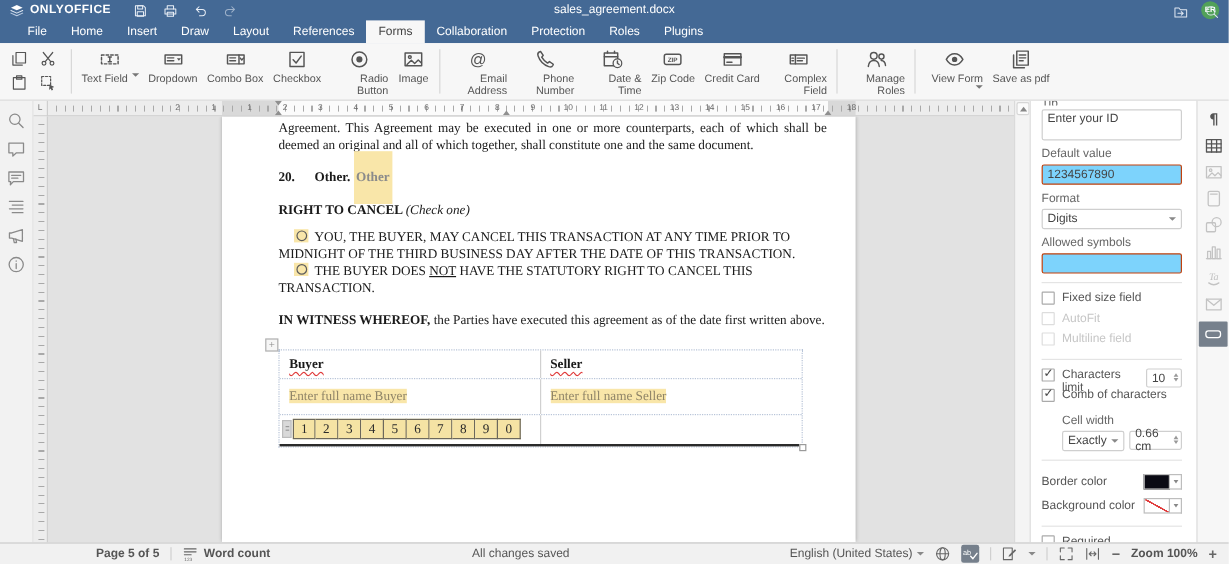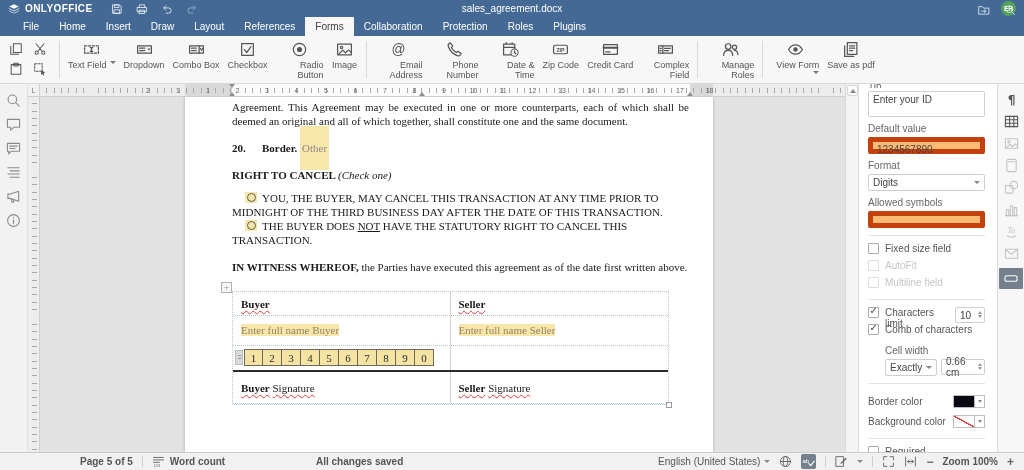--- a/index.html
+++ b/index.html
@@ -67,21 +67,21 @@
   .para{margin-bottom:13px}
   .j{text-align:justify}
   .bold{font-weight:bold}
   .it{font-style:italic}
   .u{text-decoration:underline}
   .h20{margin:3px 0 13px;font-weight:bold}
   .h20 .num{display:inline-block;width:30px}
   .rtc{margin-bottom:9px}
   .hl{background:#f9e6a9}
   .ph{color:#8f8468}
-  .h20 .ph{font-weight:normal;color:#8b8b8b;padding:16px 2px}
+  .h20 .ph{font-weight:bold;color:#8b8b8b;padding:16px 2px}
   .radio-line{margin:0;line-height:14px}
   #radioOptions{margin-bottom:13px}
   .rbul{display:inline-block;width:12px;height:11px;background:#f9e6a9;margin:0 5px 0 13px;position:relative;vertical-align:-1px}
   .rbul::after{content:"";position:absolute;left:1.5px;top:1px;width:7px;height:7px;border:1.3px solid #5c5c5c;border-radius:50%}
   .wavy{text-decoration-line:underline;text-decoration-style:wavy;text-decoration-color:#e03c3c;text-decoration-thickness:1px;text-underline-offset:2px}
 
   .dtable{position:relative;width:437px;margin-top:17px;border:1px dotted #b7c4d8;border-bottom:1px dotted #b7c4d8}
   .trow{display:flex;border-bottom:1px dotted #b7c4d8}
   .trow:last-child{border-bottom:none}
   .tcell{width:50%;padding:4px 8px;position:relative}
@@ -97,21 +97,21 @@
   .comb-anchor{display:inline-block;width:8px;height:15px;background:#d9d9d9;border:1px solid #bcbcbc;margin-right:1px;vertical-align:middle;position:relative}
   .comb-anchor::after{content:"";position:absolute;left:1.5px;top:4px;width:3.5px;height:1px;background:#999;box-shadow:0 3px 0 #999}
   .ccell{width:19px;height:17px;background:#f5e3a4;border:1px solid #6c685c;border-left:none;text-align:center;font-size:11px;line-height:16px;color:#2b2b2b}
   .ccell:first-child{border-left:1px solid #6c685c}
 
   
   .panel{position:absolute;right:27px;top:0;bottom:0;width:139px;background:#fff;border-left:1px solid #dcdcdc;padding:0 12px 0 9px;font-size:10px;color:#555;overflow:hidden}
   .plabel{margin:6px 0 3px;color:#666}
   .tip-label{margin-top:-3px;height:7px;overflow:hidden}
   .ptextarea{height:26px;border:1px solid #cfcfcf;border-radius:2px;background:#fff;padding:2px 4px;color:#444}
-  .pinput{height:17px;border:5px solid #c2410c;border-radius:2px;background:#fdba74;padding:0 4px;line-height:15px;color:#444}
+  .pinput{height:17px;border:1px solid #c2410c;border-radius:2px;background:#7dd3fc;padding:0 4px;line-height:15px;color:#444}
   .pselect{height:17px;border:1px solid #cfcfcf;border-radius:2px;background:#fff;padding:0 4px;line-height:15px;color:#444;display:flex;align-items:center;justify-content:space-between}
   .caret{width:0;height:0;border:3px solid transparent;border-top-color:#888;margin-top:3px}
   .pdiv{height:1px;background:#e4e4e4;margin:7px 0}
   .chkrow{display:flex;height:15px;margin:2px 0;gap:6px}
   .chk{width:11px;height:11px;border:1px solid #aaa;border-radius:1px;background:#fff;position:relative;flex:0 0 auto}
   .chk.on::after{content:"✓";position:absolute;left:0.5px;top:-3px;font-size:10px;color:#444}
   .chkrow.disabled .chk{border-color:#ddd}
   .chkrow.disabled .chklbl{color:#c6c6c6}
   .spin{margin-left:auto;width:32px;height:16px;border:1px solid #cfcfcf;border-radius:2px;display:flex;align-items:center;padding:0 2px 0 4px;color:#444;justify-content:space-between}
   .spin.wide{width:62px;margin-left:0}
@@ -135,21 +135,21 @@
   .rico.disabled{color:#c3c3c3}
   .rico.active{width:24px;height:21px;background:#76808c;color:#fff;border-radius:1px;display:flex;align-items:center;justify-content:center;padding:3px 4px}
 
   
   .statusbar{position:absolute;left:0;right:0;bottom:0;height:18px;background:#f1f1f1;border-top:1px solid #cacaca;display:flex;align-items:center;font-size:10px;color:#555}
   .sb-left{display:flex;align-items:center;margin-left:80px;gap:9px}
   .sb-strong{font-weight:bold;color:#555}
   .sb-sep{width:1px;height:11px;background:#d0d0d0}
   .sb-ico{width:13px;height:13px;color:#666;cursor:pointer}
   .sb-ico.active{background:#76808c;color:#fff;border-radius:2px;padding:1px;width:15px;height:15px}
-  .sb-center{position:absolute;left:316px;width:260px;text-align:left;color:#555;font-weight:bold}
+  .sb-center{position:absolute;left:304px;width:260px;text-align:center;color:#555;font-weight:normal}
   .sb-right{margin-left:auto;display:flex;align-items:center;gap:9px;padding-right:10px}
   .sb-lang{display:flex;align-items:center;gap:4px;cursor:pointer;color:#555;font-weight:normal}
   .sb-zoom{font-weight:bold;color:#555;cursor:pointer}
   .zbtn{font-size:12px;color:#666;cursor:pointer;font-weight:bold}
   .wc{display:flex;align-items:center;gap:5px}
 </style>
 </head>
 <body>
 
 <div class="app">
@@ -482,21 +482,21 @@
           <span class="rmark bot" style="left: 188.5px;"></span>
           <span class="rmark bot" style="left: 378.5px;"></span>
           <span class="rmark bot" style="left: 646.5px;"></span>
         </div>
       <div class="v-ruler"></div>
 
       <div class="canvas">
         <div class="page">
           <p class="para j">Agreement. This Agreement may be executed in one or more counterparts, each of which shall be deemed an original and all of which together, shall constitute one and the same document.</p>
           <p class="h20">
-            <span class="num">20.</span><span class="bold">Border.</span>
+            <span class="num">20.</span><span class="bold">Other.</span>
             <span class="ph hl">Other</span>
           </p>
           <p class="rtc">
             <span class="bold">RIGHT TO CANCEL </span><span class="it">(Check one)</span>
           </p>
           <div id="radioOptions">
               <p class="radio-line"><span class="rbul"></span><span>YOU, THE BUYER, MAY CANCEL THIS TRANSACTION AT ANY TIME PRIOR TO MIDNIGHT OF THE THIRD BUSINESS DAY AFTER THE DATE OF THIS TRANSACTION.</span></p>
               <p class="radio-line"><span class="rbul"></span><span>THE BUYER DOES </span><span class="u">NOT</span><span> HAVE THE STATUTORY RIGHT TO CANCEL THIS TRANSACTION.</span></p>
             </div>
           <p class="para">
@@ -523,24 +523,20 @@
                     <span class="ccell">5</span>
                     <span class="ccell">6</span>
                     <span class="ccell">7</span>
                     <span class="ccell">8</span>
                     <span class="ccell">9</span>
                     <span class="ccell">0</span>
                   </span>
               </div>
               <div class="tcell"></div>
             </div>
-            <div class="trow tsig">
-              <div class="tcell"><span class="bold wavy">Buyer</span> <span class="wavy">Signature</span></div>
-              <div class="tcell"><span class="bold wavy">Seller</span> <span class="wavy">Signature</span></div>
-            </div>
             <div class="tresize"></div>
           </div>
         </div>
       </div>
 
       <div class="doc-scrollbar">
         <div class="scroll-up"></div>
       </div>
     </div>
 

